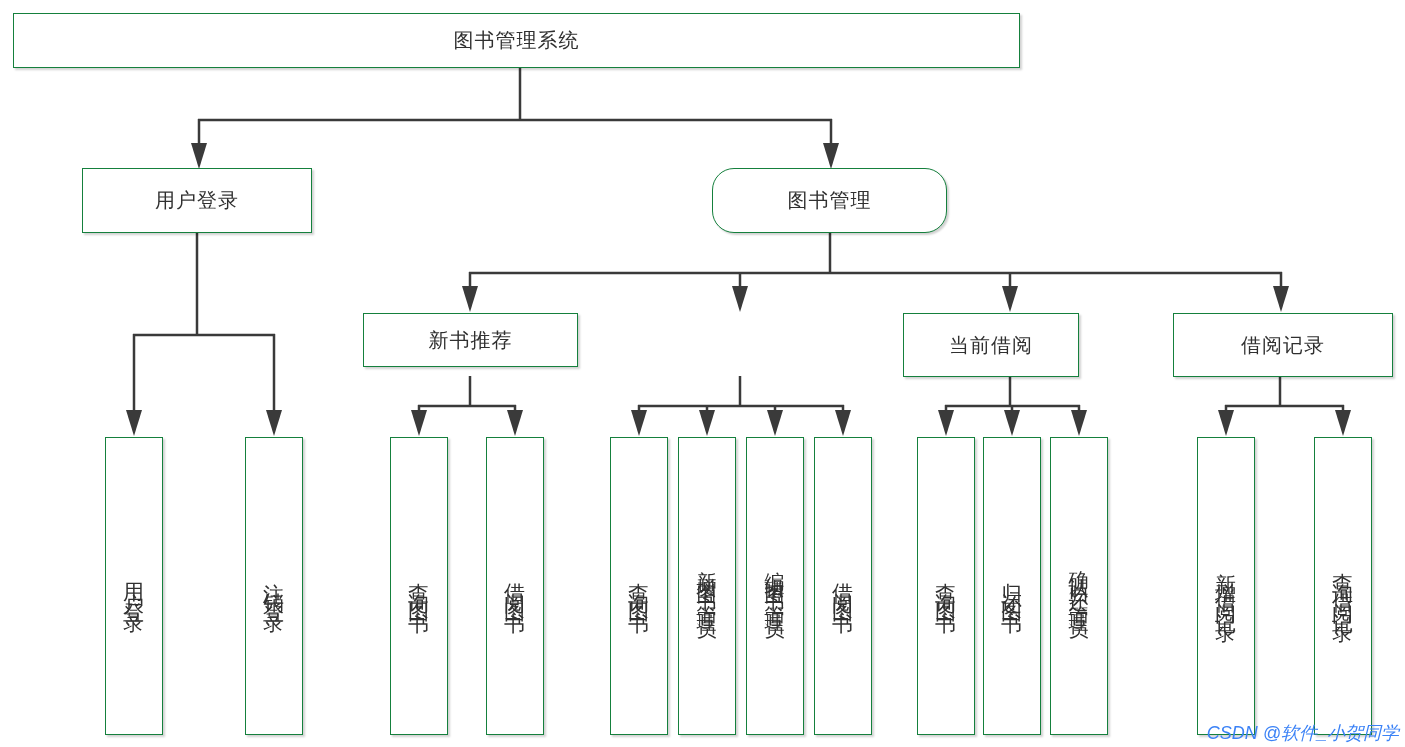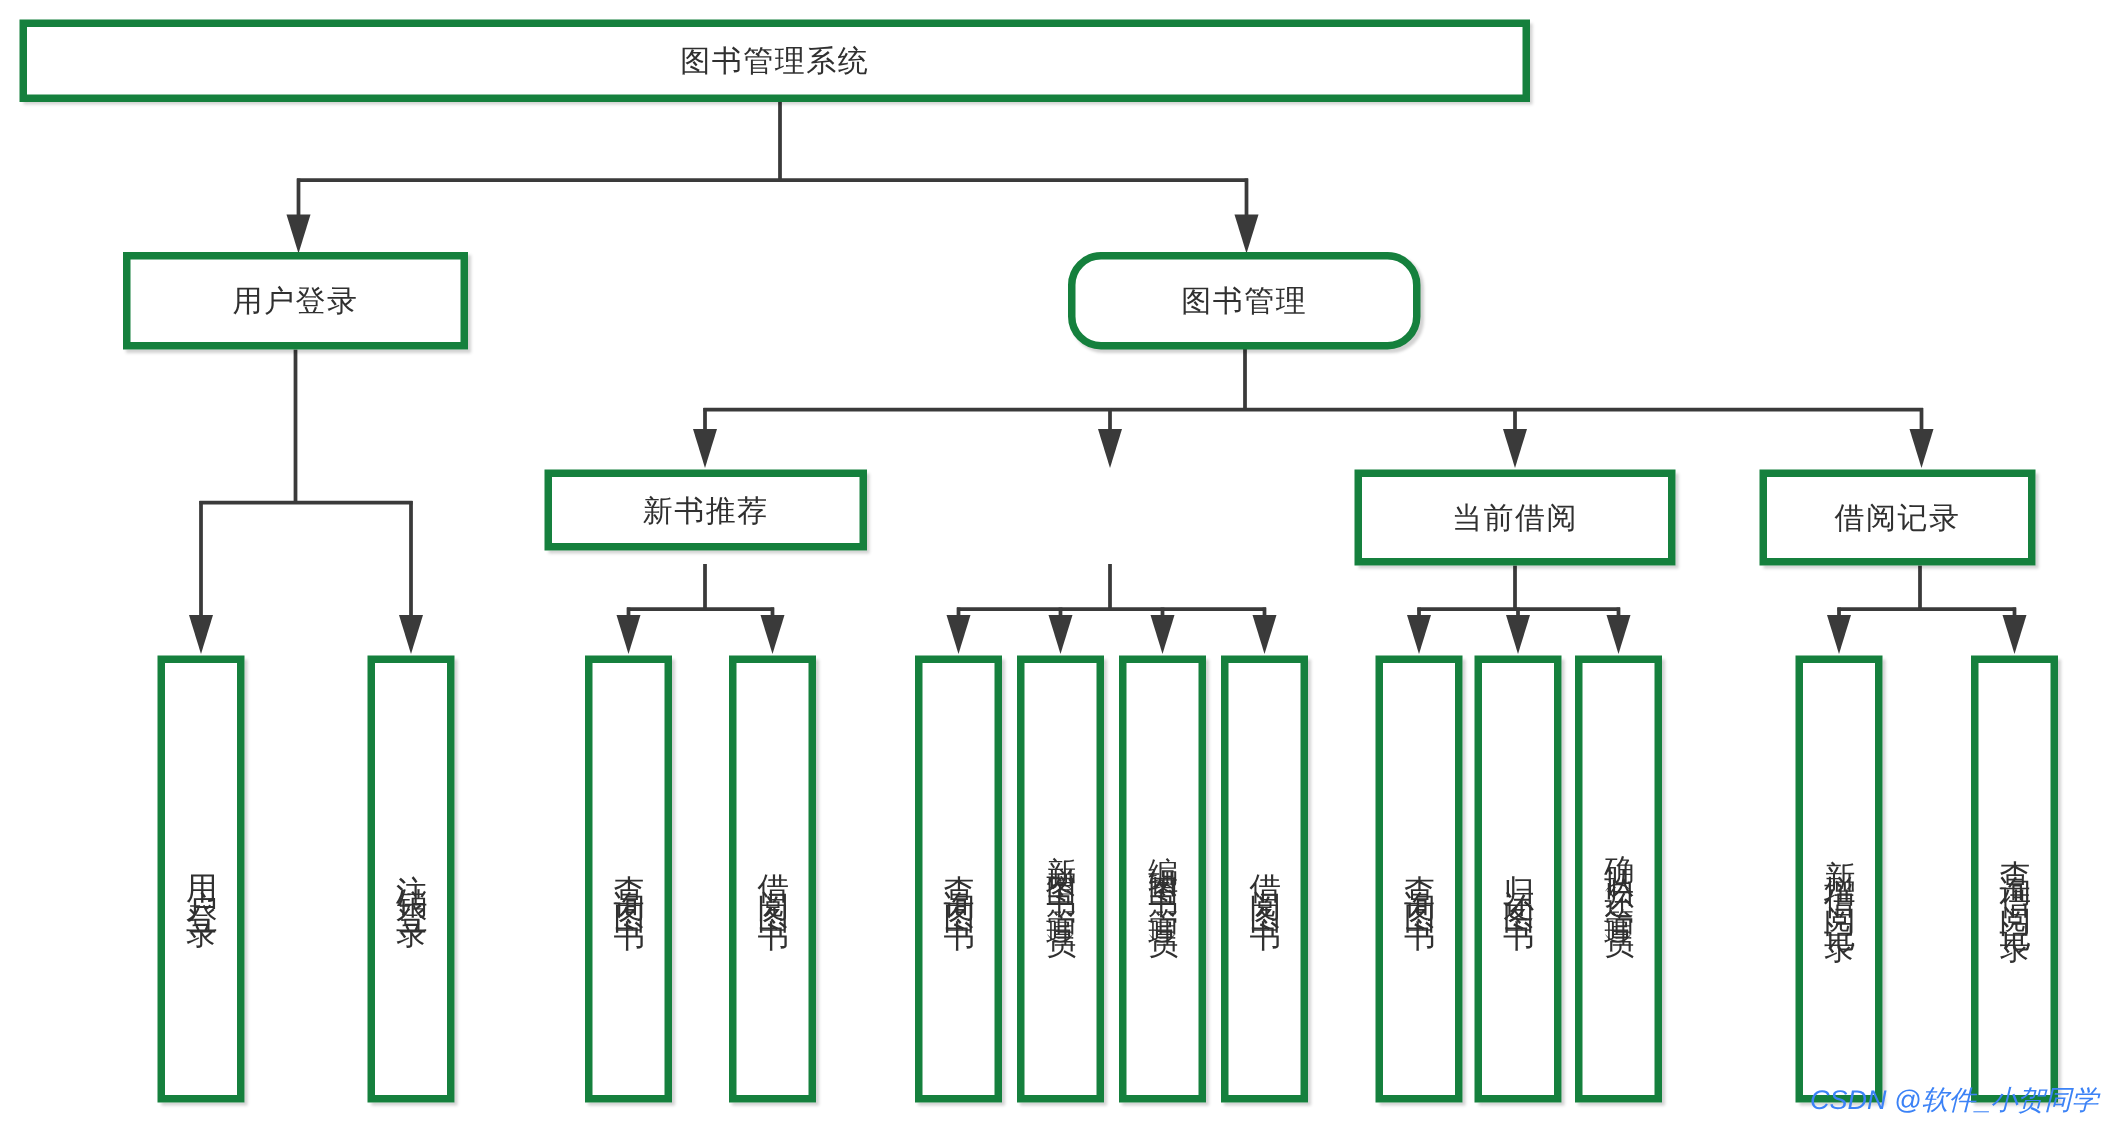--- a/index.html
+++ b/index.html
@@ -8,21 +8,21 @@
     background:#ffffff;
     font-family:"Liberation Sans", sans-serif;
     position:relative;
     overflow:hidden;
   }
   .canvas{position:absolute;left:0;top:0;width:1405px;height:747px;}
   svg.connectors{position:absolute;left:0;top:0;z-index:1;}
   .box{
     position:absolute;
     box-sizing:border-box;
-    border:5px solid #15803d;
+    border:1px solid #15803d;
     background:#ffffff;
     display:flex;align-items:center;justify-content:center;
     box-shadow:2px 2px 2px rgba(0,0,0,0.18);
     z-index:2;
   }
   .label-h{
     font-size:20px;
     color:#303030;
     letter-spacing:1px;
     white-space:nowrap;
@@ -124,24 +124,24 @@
   <div class="box" style="left:82px;top:168px;width:230px;height:65px;">
     <span class="label-h">用户登录</span>
   </div>
   <div class="box" style="left:712px;top:168px;width:235px;height:65px;border-radius:22px;">
     <span class="label-h">图书管理</span>
   </div>
 
   <div class="box" style="left:363px;top:313px;width:215px;height:54px;">
     <span class="label-h">新书推荐</span>
   </div>
-  <div class="box" style="left:903px;top:313px;width:214px;height:64px;">
+  <div class="box" style="left:903px;top:313px;width:176px;height:64px;">
     <span class="label-h">当前借阅</span>
   </div>
-  <div class="box" style="left:1173px;top:313px;width:184px;height:64px;">
+  <div class="box" style="left:1173px;top:313px;width:220px;height:64px;">
     <span class="label-h">借阅记录</span>
   </div>
 
   <div class="box" style="left:105px;top:437px;width:58px;height:298px;">
     <span class="label-v">用户登录</span>
   </div>
   <div class="box" style="left:245px;top:437px;width:58px;height:298px;">
     <span class="label-v">注销登录</span>
   </div>
 

